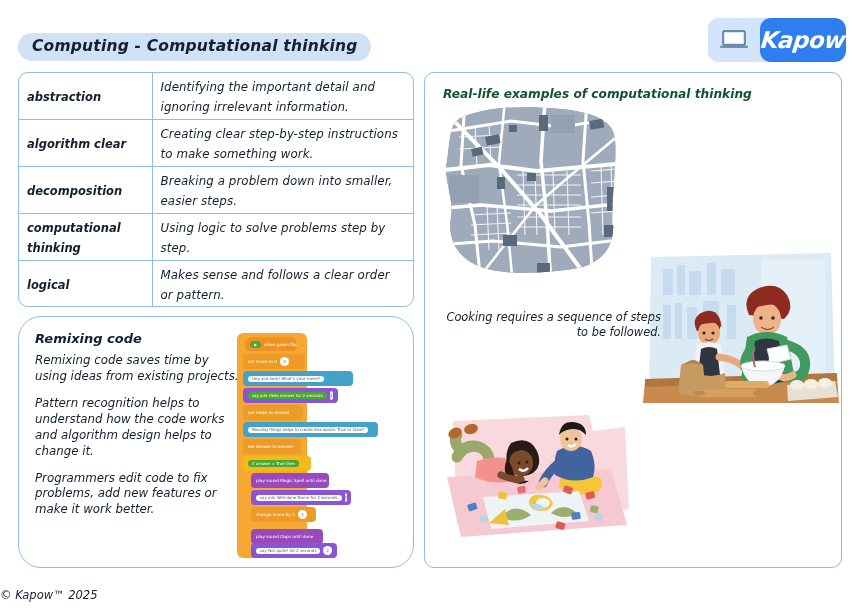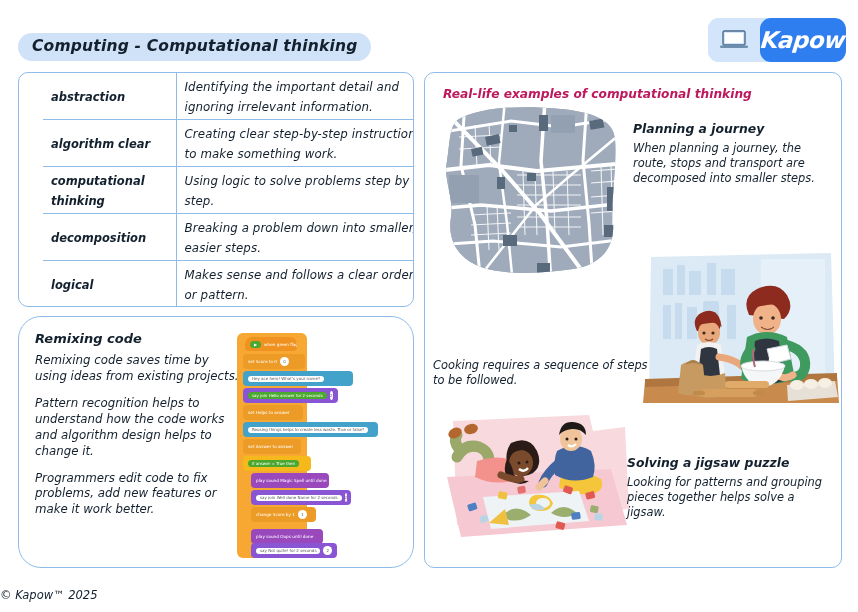--- a/index.html
+++ b/index.html
@@ -94,21 +94,20 @@
     width: 396px;
     height: 235px;
     overflow: hidden;
   }
 
   table.vocab {
     width: 100%;
     height: 100%;
     border-collapse: collapse;
     table-layout: fixed;
-    margin-left: 24px;
   }
   table.vocab td {
     border: 1.2px solid #8fbce8;
     vertical-align: middle;
     padding: 3px 8px 4px 8px;
     line-height: 1.22;
   }
   table.vocab td:first-child { width: 133px; }
   table.vocab tr:first-child td { border-top: none; }
   table.vocab tr:last-child td { border-bottom: none; }
@@ -228,21 +227,21 @@
     height: 496px;
     overflow: hidden;
   }
   .examples-heading {
     position: absolute;
     left: 18px;
     top: 14px;
     font-size: 12.2px;
     font-weight: 700;
     font-style: italic;
-    color: #be185d;
+    color: #14532d;
   }
 
   .ex-title {
     font-size: 12.4px;
     font-weight: 700;
     font-style: italic;
     color: #13202e;
     margin-bottom: 5px;
   }
   .ex-text {
@@ -269,21 +268,21 @@
 
   
   .cooking-text {
     position: absolute;
     left: 8px;
     top: 237px;
     width: 228px;
     text-align: center;
   }
   .cooking-text .ex-title { text-align: center; }
-  .cooking-text .ex-text { text-align: left; margin-top: 48px; }
+  .cooking-text .ex-text { text-align: right; }
   .cook-img {
     position: absolute;
     left: 216px;
     top: 180px;
     width: 200px;
     height: 150px;
     overflow: hidden;
   }
 
   
@@ -344,26 +343,26 @@
       <tbody>
         <tr>
           <td><span class="term">abstraction</span></td>
           <td><span class="definition">Identifying the important detail and ignoring irrelevant information.</span></td>
         </tr>
         <tr>
           <td><span class="term">algorithm clear</span></td>
           <td><span class="definition">Creating clear step-by-step instructions to make something work.</span></td>
         </tr>
         <tr>
+          <td><span class="term">decomposition</span></td>
+          <td><span class="definition">Breaking a problem down into smaller, easier steps.</span></td>
+        </tr>
+        <tr>
           <td><span class="term">computational thinking</span></td>
           <td><span class="definition">Using logic to solve problems step by step.</span></td>
-        </tr>
-        <tr>
-          <td><span class="term">decomposition</span></td>
-          <td><span class="definition">Breaking a problem down into smaller, easier steps.</span></td>
         </tr>
         <tr>
           <td><span class="term">logical</span></td>
           <td><span class="definition">Makes sense and follows a clear order or pattern.</span></td>
         </tr>
 
       </tbody>
     </table>
   </div>
 
@@ -496,24 +495,20 @@
           </g>
 
           <g fill="#93a0b1">
             <rect x="8" y="70" width="30" height="28"></rect>
             <rect x="110" y="10" width="24" height="18"></rect>
           </g>
         </g>
       </svg>
     </div>
 
-    <div class="journey-text">
-      <div class="ex-title">Planning a journey</div>
-      <div class="ex-text">When planning a journey, the route, stops and transport are decomposed into smaller steps.</div>
-    </div>
 
     <div class="cook-img">
       <svg width="200" height="150" viewBox="0 0 200 150">
 
         <path d="M10,4 L190,0 L194,140 L8,146 Z" fill="#dceaf5"></path>
         <g fill="#c6dcee">
           <rect x="22" y="16" width="10" height="26"></rect>
           <rect x="36" y="12" width="8" height="30"></rect>
           <rect x="48" y="18" width="12" height="24"></rect>
           <rect x="66" y="10" width="9" height="32"></rect>
@@ -669,21 +664,17 @@
           <rect x="146" y="80" width="9" height="7" rx="1.5" fill="#e05a52" transform="rotate(-14 146 80)"></rect>
           <rect x="152" y="92" width="8" height="7" rx="1.5" fill="#9aae6e" transform="rotate(10 152 92)"></rect>
           <rect x="132" y="100" width="9" height="7" rx="1.5" fill="#4e7fc2" transform="rotate(-8 132 100)"></rect>
           <rect x="118" y="108" width="9" height="7" rx="1.5" fill="#e05a52" transform="rotate(16 118 108)"></rect>
           <rect x="40" y="104" width="8" height="7" rx="1.5" fill="#b9d4e4" transform="rotate(-20 40 104)"></rect>
           <rect x="156" y="100" width="8" height="7" rx="1.5" fill="#b9d4e4" transform="rotate(6 156 100)"></rect>
         </g>
       </svg>
     </div>
 
-    <div class="jigsaw-text">
-      <div class="ex-title">Solving a jigsaw puzzle</div>
-      <div class="ex-text">Looking for patterns and grouping pieces together helps solve a jigsaw.</div>
-    </div>
   </div>
 
   <div class="footer">© Kapow™ 2025</div>
 
 </div>
 
 </body></html>

